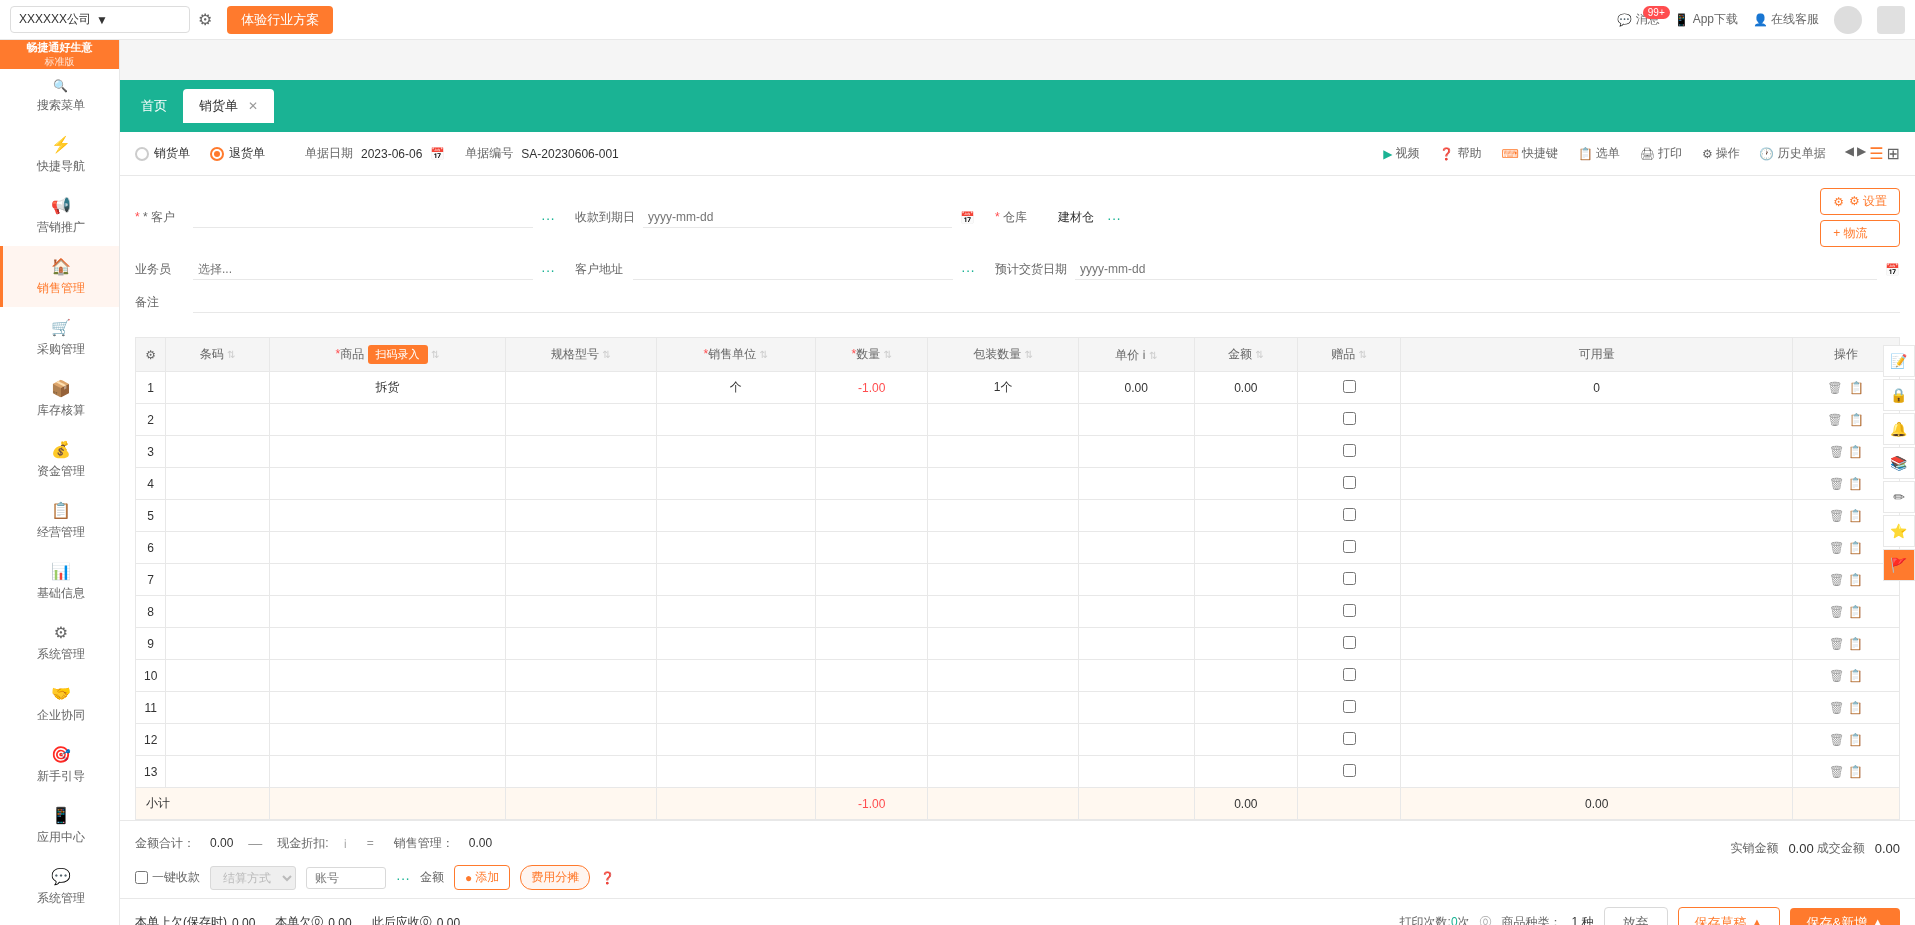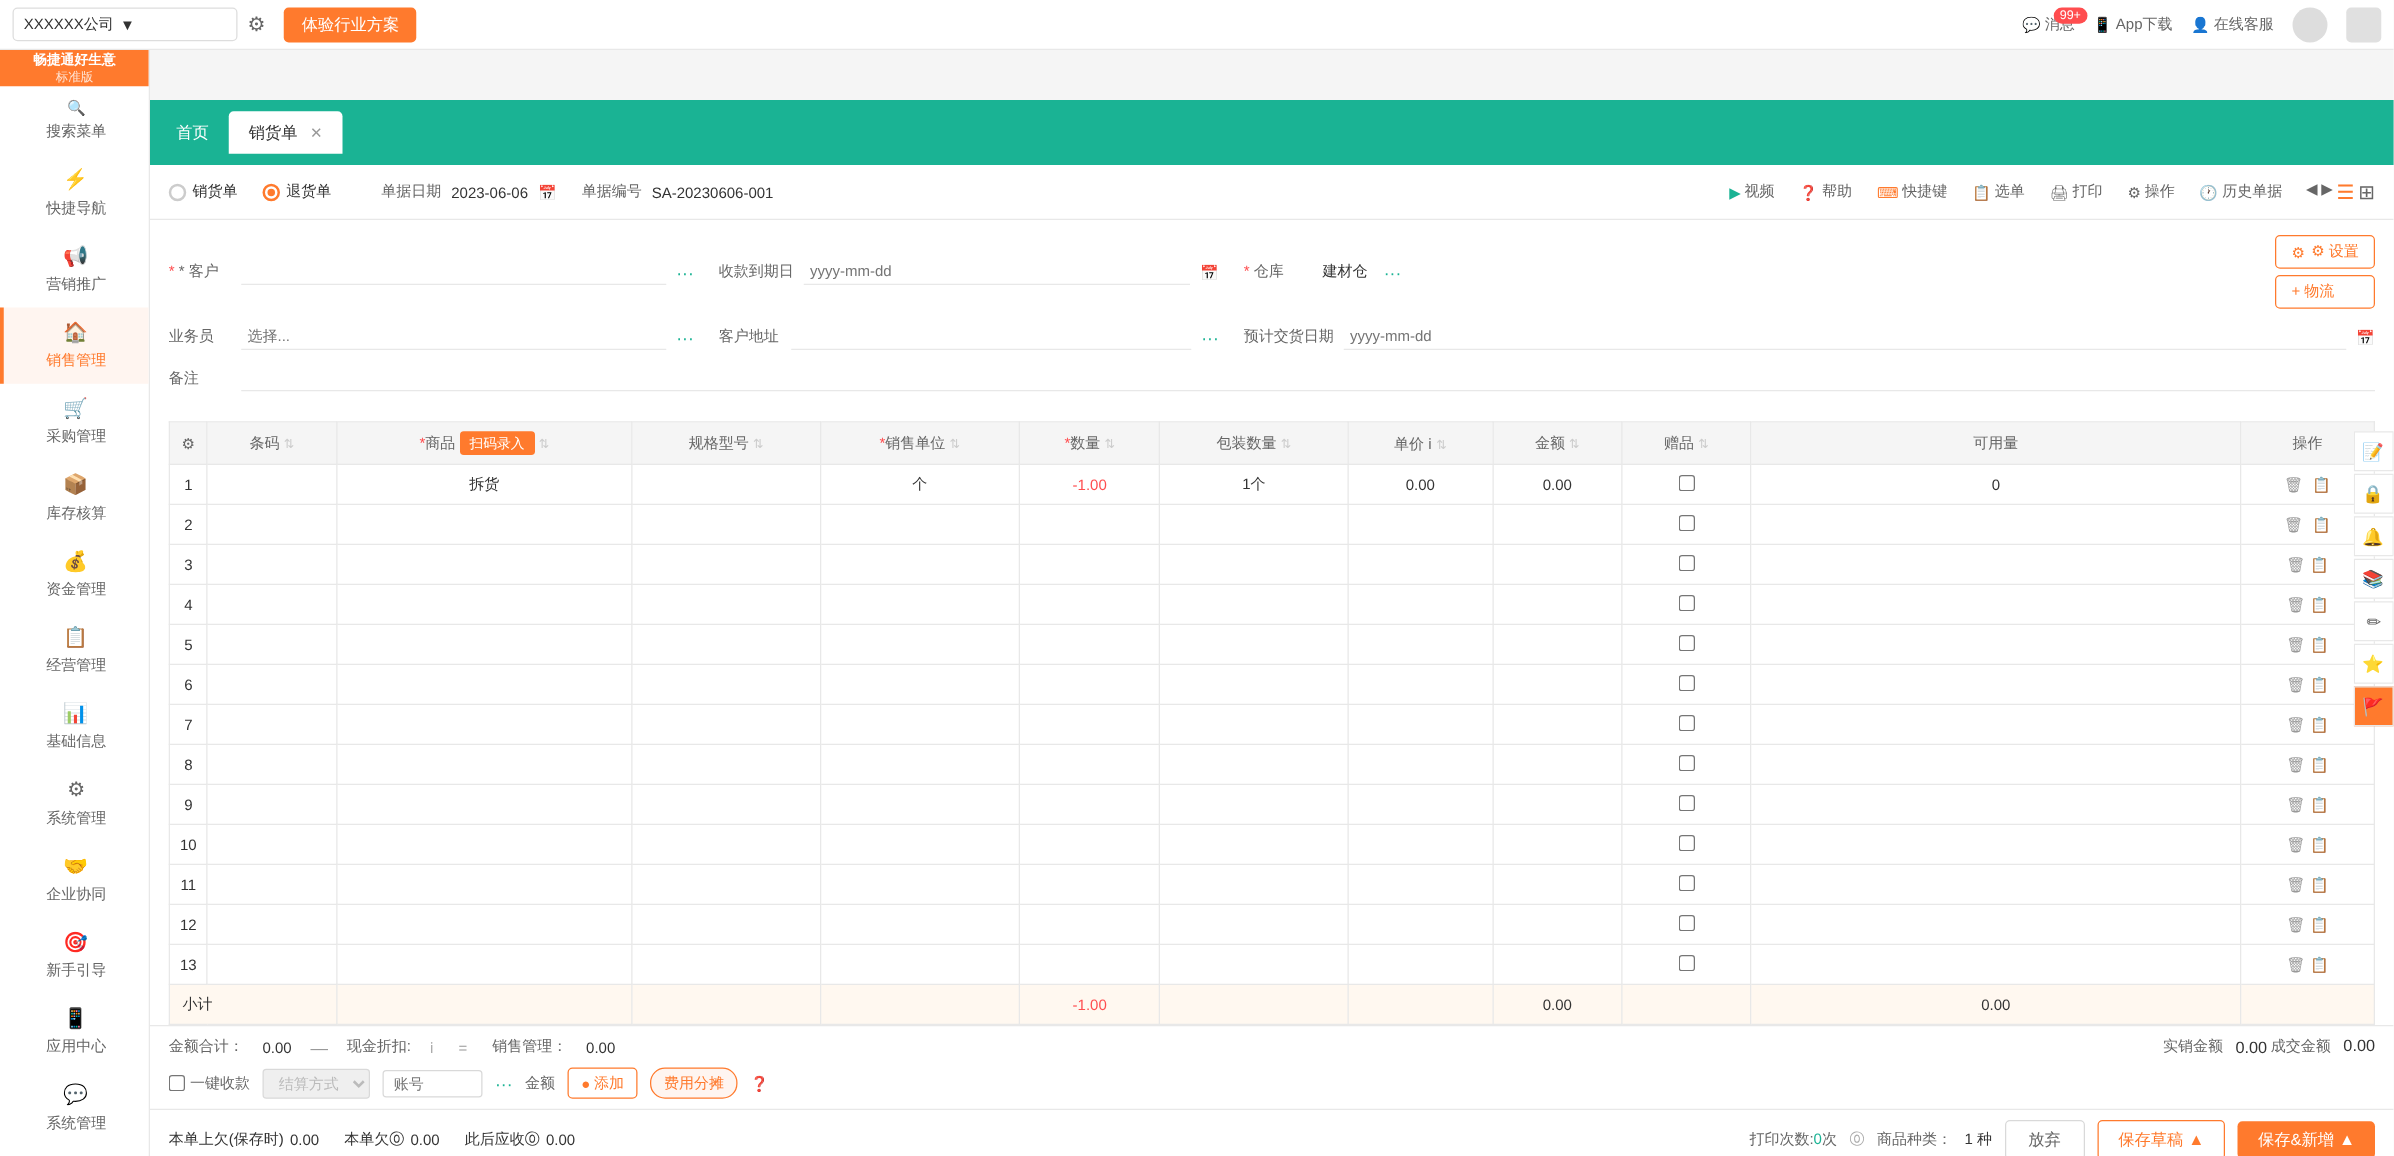--- a/index.html
+++ b/index.html
@@ -952,21 +952,21 @@
         <span class="info-icon">ℹ</span>
         <span class="equal-sign" style="margin:0 5px;">=</span>
         <span class="amount-label">销售管理：</span>
         <span class="amount-value">0.00</span>
 
         <div style="margin-left:auto;display:flex;align-items:flex-end;gap:3px;">
           <div style="display:flex;gap:10px;align-items:center;">
             <span style="color:#666;font-size:12px;">实销金额</span>
             <span style="color:#333;font-size:13px;font-weight:500;">0.00</span>
           </div>
-          <div style="display:flex;gap:10px;align-items:flex-start;">
+          <div style="display:flex;gap:10px;align-items:center;margin-top:11px;">
             <span style="color:#666;font-size:12px;">成交金额</span>
             <span style="color:#333;font-size:13px;font-weight:500;">0.00</span>
           </div>
         </div>
       </div>
 
       <div class="payment-row">
         <label class="checkbox-label">
           <input type="checkbox" style="">
           <span>一键收款</span>

